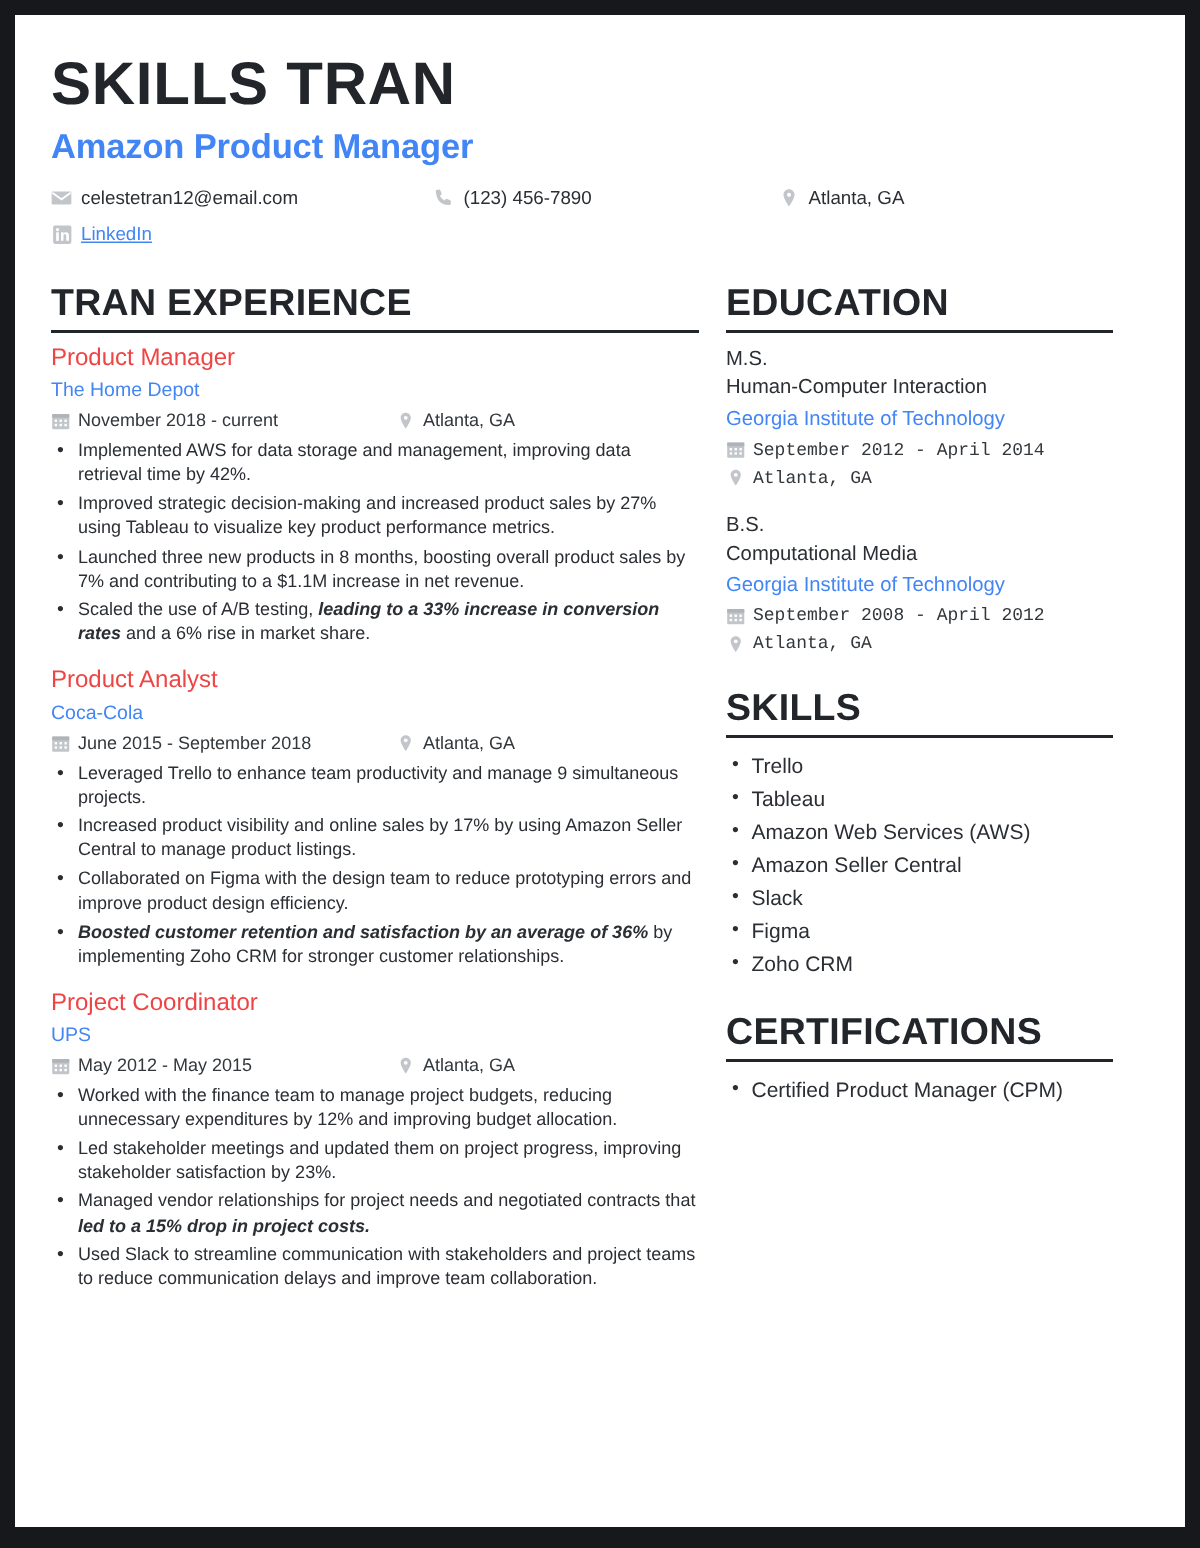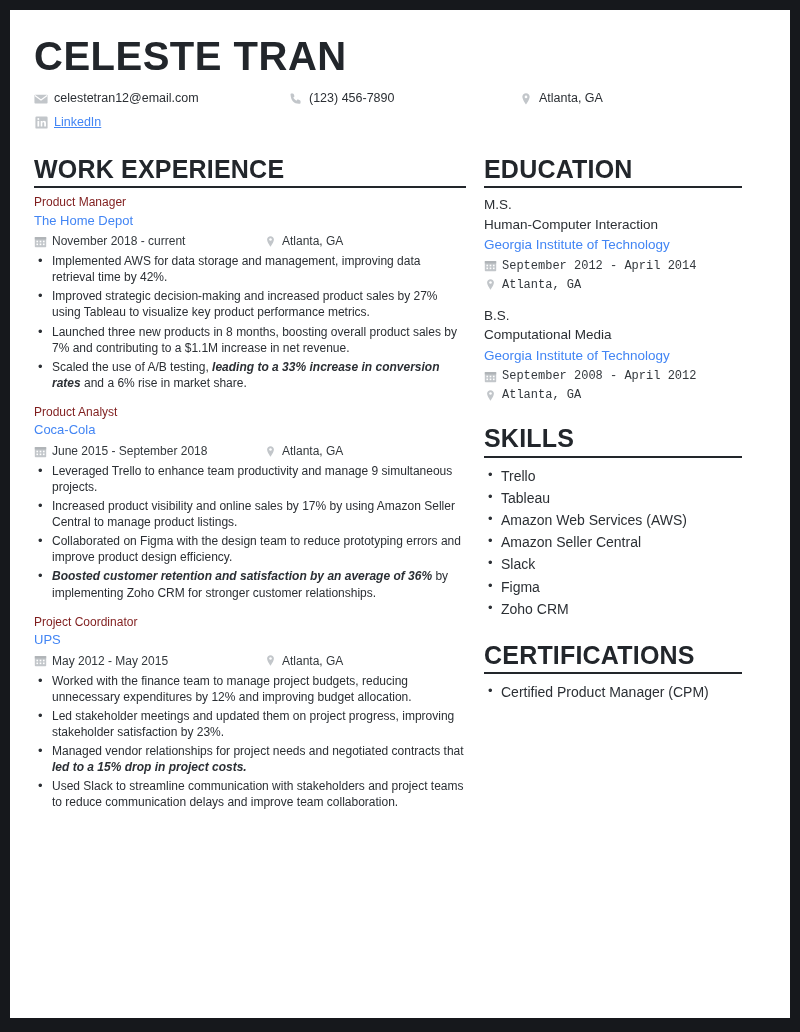--- a/index.html
+++ b/index.html
@@ -103,22 +103,22 @@
     border-bottom: 2.5px solid #22262b;
     margin-top: 3px;
     margin-bottom: 7px;
   }
   .section + .section { margin-top: 22px; }
 
   
   .job { margin-bottom: 14px; }
   .job:last-child { margin-bottom: 0; }
   .job-title {
-    font-size: 12px;
-    color: #7f1d1d;
+    font-size: 16px;
+    color: #ef4444;
     line-height: 1.3;
   }
   .job-company {
     font-size: 13px;
     color: #4285f4;
     font-weight: normal;
     line-height: 1.35;
     margin-top: 1px;
   }
   .job-meta {
@@ -216,21 +216,22 @@
     color: #2b2f34;
   }
 </style>
 </head>
 <body>
 
 <div class="page-frame">
 <div class="resume">
 
   <div class="header">
-    <div class="full-name">CELESTE TRAN</div>
+    <div class="full-name">SKILLS TRAN</div>
+    <div class="job-target">Amazon Product Manager</div>
 
     <div class="contact-row">
       <div class="contact-item c-email">
         <span class="ico">
           <svg width="14" height="14" viewBox="0 0 16 16">
                 <rect x="0.5" y="3" width="15" height="10" rx="1" fill="#c2c6ca"></rect>
                 <path d="M1 4l7 5 7-5" stroke="#ffffff" stroke-width="1.4" fill="none"></path>
               </svg>
         </span>
         <span>celestetran12@email.com</span>
@@ -269,21 +270,21 @@
         <a href="#">LinkedIn</a>
       </div>
     </div>
   </div>
 
   <div class="columns">
 
     <div class="col-left">
 
       <div class="section">
-        <div class="section-title">WORK EXPERIENCE</div>
+        <div class="section-title">TRAN EXPERIENCE</div>
         <div class="section-rule"></div>
 
         <div class="job">
           <div class="job-title">Product Manager</div>
           <div class="job-company">The Home Depot</div>
           <div class="job-meta">
             <div class="meta-item meta-date">
               <span class="ico">
                 <svg width="13" height="13" viewBox="0 0 16 16">
                       <rect x="1" y="2.5" width="14" height="12.5" rx="1" fill="#c2c6ca"></rect>

